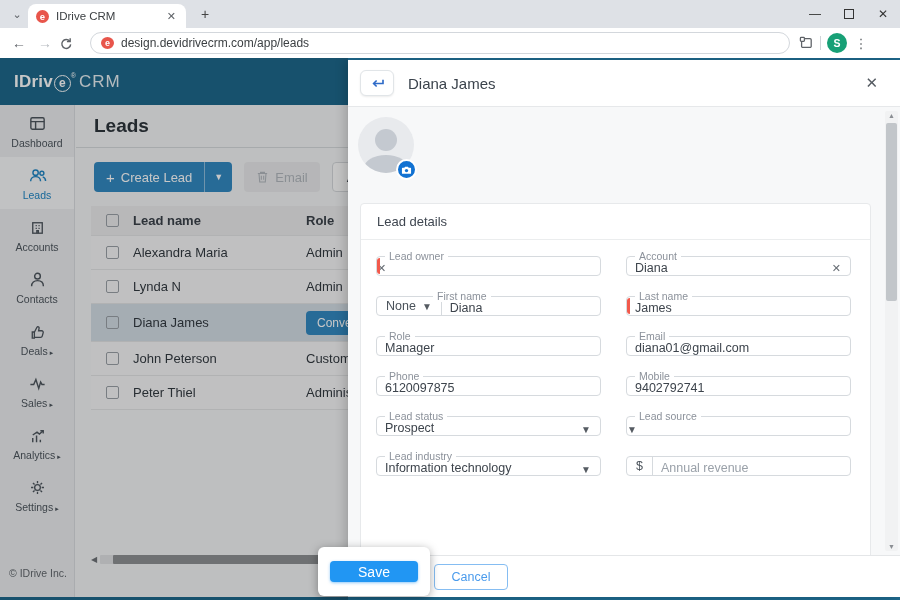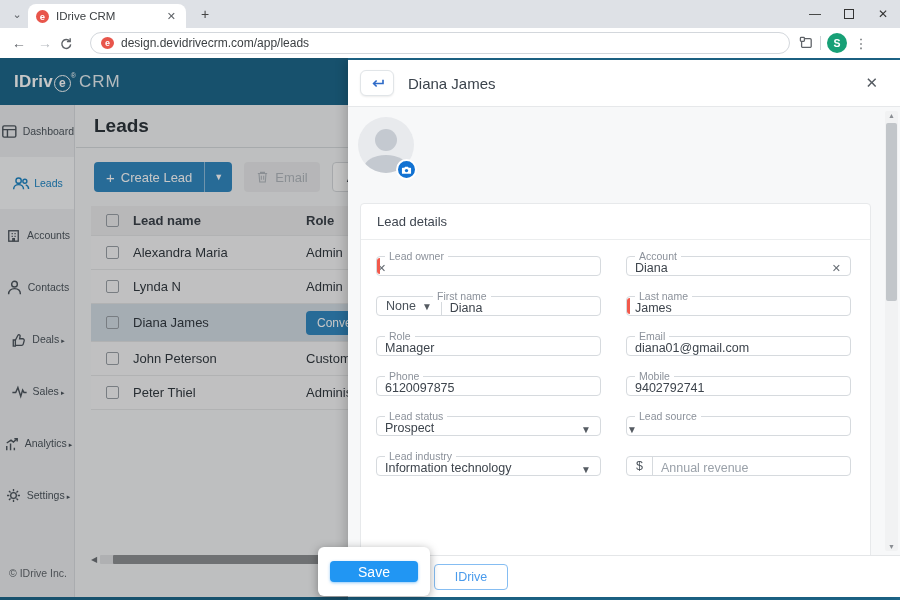--- a/index.html
+++ b/index.html
@@ -30,21 +30,21 @@
   .app { position:absolute; left:0; top:58px; width:900px; height:542px; background:#f4f5f6; overflow:hidden; }
   .app-header { position:absolute; left:0; top:0; right:0; height:47px; background:#1e688c; display:flex; align-items:center; padding-left:14px; z-index:1; }
   .logo { color:#fff; font-size:17px; }
   .logo b { font-weight:bold; letter-spacing:.2px; }
   .logo .circ-e { display:inline-block; border:1.5px solid #fff; border-radius:50%; width:17px; height:17px; line-height:15px; text-align:center; font-weight:bold; font-size:12px; margin:0 0 0 1px; }
   .logo sup { font-size:7px; vertical-align:top; }
   .logo .crm { font-weight:300; letter-spacing:1px; margin-left:3px; color:#e8f0f4; }
   .bottom-strip { position:absolute; left:0; bottom:0; right:0; height:3px; background:#1e688c; z-index:2; }
 
   .sidebar { position:absolute; left:0; top:47px; bottom:3px; width:75px; background:#eceef0; border-right:1px solid #dadde0; z-index:1; }
-  .side-item { height:52px; display:flex; flex-direction:row; align-items:center; justify-content:center; gap:4px; color:#4e565e; }
+  .side-item { height:52px; display:flex; flex-direction:column; align-items:center; justify-content:center; gap:4px; color:#4e565e; }
   .side-item .lbl { font-size:10.5px; }
   .side-item svg { stroke:#4e565e; }
   .side-item.active { background:#f8f9fa; color:#1f86c5; }
   .side-item.active svg { stroke:#1f86c5; }
   .subcaret { font-size:7px; margin-left:2px; }
   .copyright { position:absolute; left:9px; bottom:18px; font-size:10.5px; color:#63686e; white-space:nowrap; }
 
   .main { position:absolute; left:76px; top:47px; right:0; bottom:3px; overflow:hidden; z-index:1; }
   .page-head { height:43px; border-bottom:1px solid #d7dadd; display:flex; align-items:center; padding-left:18px; }
   .page-title { font-size:19px; font-weight:bold; color:#2e353c; }
@@ -411,21 +411,21 @@
         </div>
 
         <div class="vscroll">
           <span class="uarr">▲</span>
           <span class="vthumb"></span>
           <span class="darr">▼</span>
         </div>
       </div>
 
       <div class="panel-footer">
-        <div class="btn-cancel">IDrive</div>
+        <div class="btn-cancel">Cancel</div>
       </div>
     </div>
 
     <div class="save-highlight">
       <div class="btn-save">Save</div>
     </div>
   </div>
 </div>
 
 </body></html>

